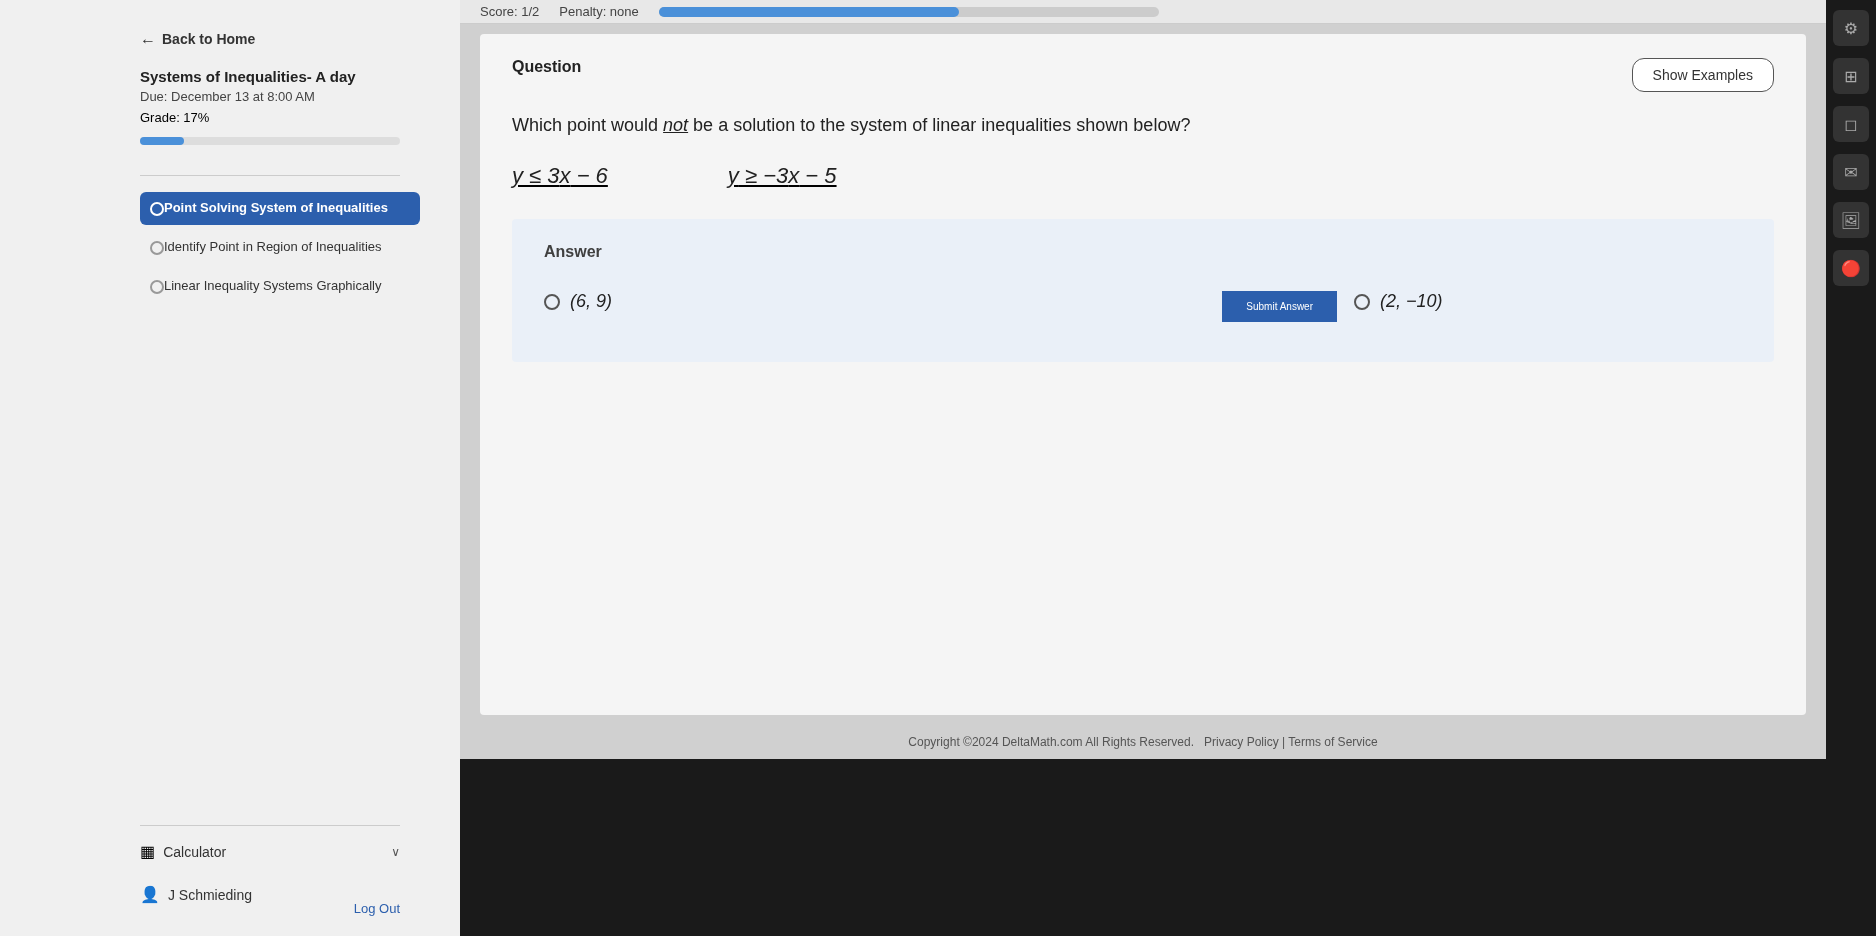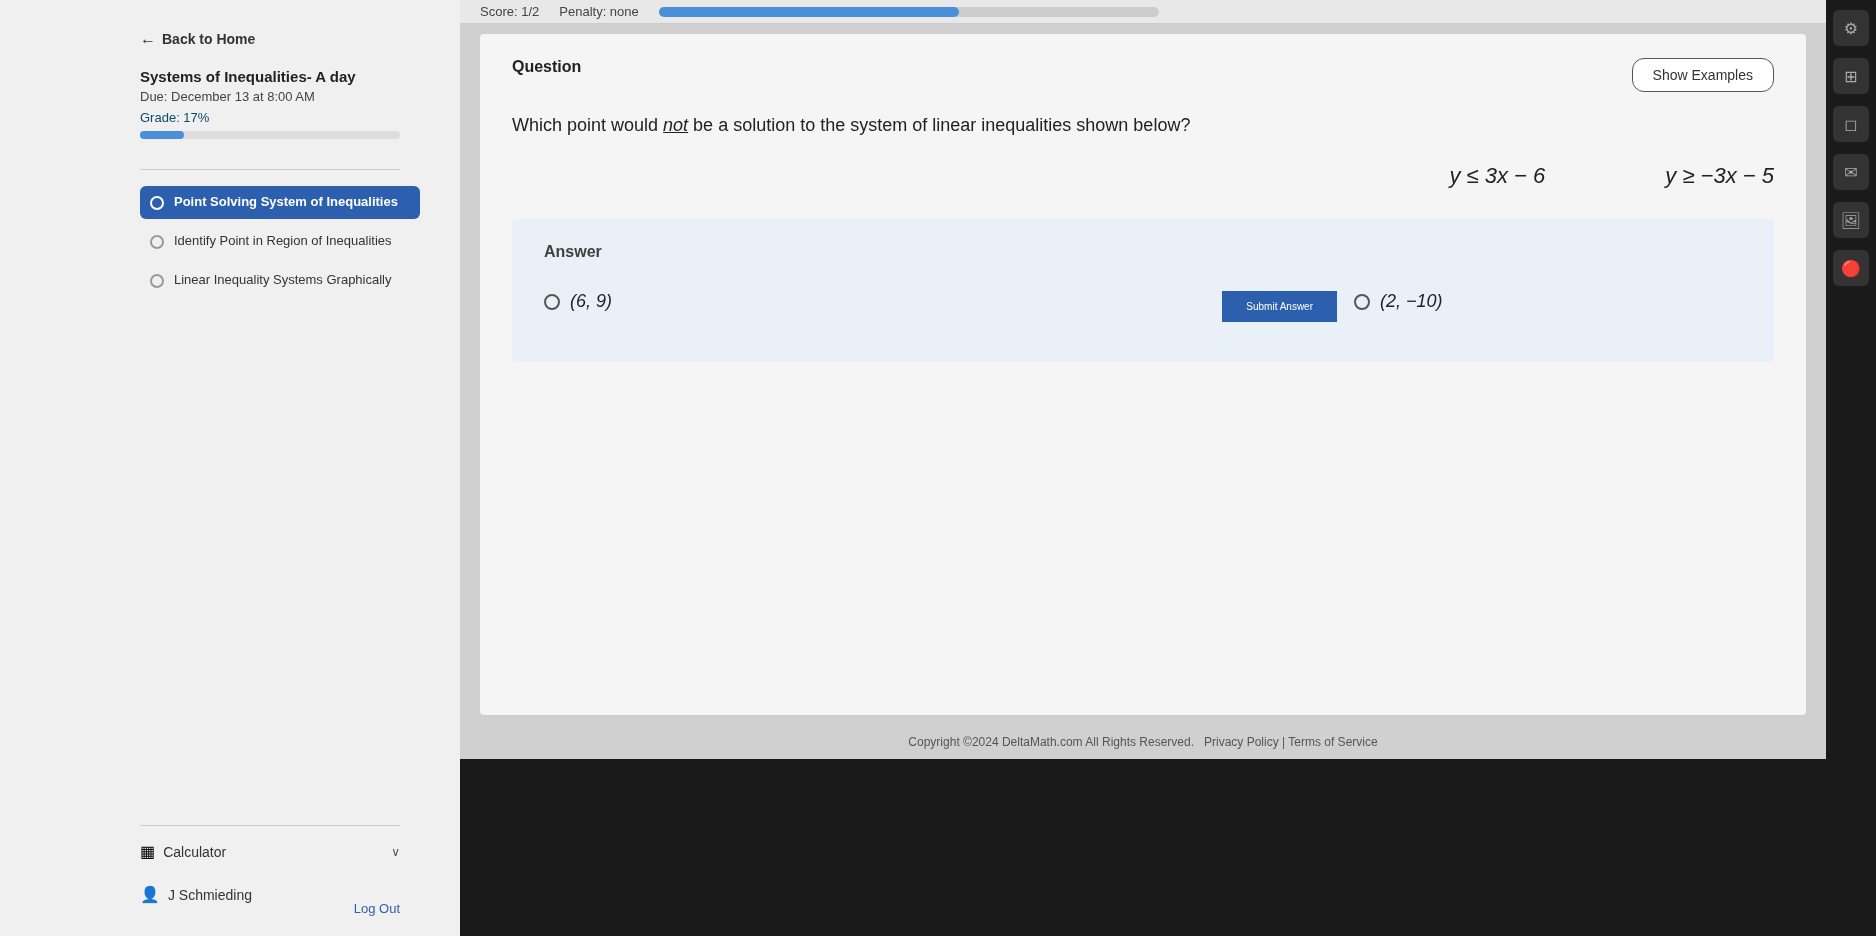--- a/index.html
+++ b/index.html
@@ -48,22 +48,22 @@
     }
 
     .due-date {
       font-size: 13px;
       color: #444;
       margin-bottom: 6px;
     }
 
     .grade-label {
       font-size: 13px;
-      color: #0c4a6e;
-      margin-bottom: 6px;
+      color: #000000;
+      margin-bottom: 12px;
     }
 
     .progress-bar-container {
       width: 260px;
       height: 8px;
       background: #ddd;
       border-radius: 4px;
       margin-bottom: 20px;
     }
 
@@ -77,21 +77,21 @@
     .divider {
       border: none;
       border-top: 1px solid #ccc;
       margin: 10px 0 16px 0;
       width: 260px;
     }
 
     .nav-item {
       display: flex;
       align-items: flex-start;
-      gap: 10px;
+      gap: 0;
       padding: 8px 10px;
       border-radius: 6px;
       margin-bottom: 6px;
       cursor: pointer;
       width: 280px;
     }
 
     .nav-item.active {
       background: #2c5fad;
       color: white;
@@ -265,23 +265,24 @@
       line-height: 1.5;
     }
 
     .question-text em {
       font-style: italic;
       text-decoration: underline;
     }
 
     .inequalities-row {
       display: flex;
-      justify-content: flex-end;
+      justify-content: flex-start;
       gap: 120px;
       margin-bottom: 30px;
+      text-decoration: underline;
     }
 
     .inequality {
       font-size: 22px;
       font-style: italic;
       color: #222;
     }
 
     .answer-section {
       background: #eaf0f8;

